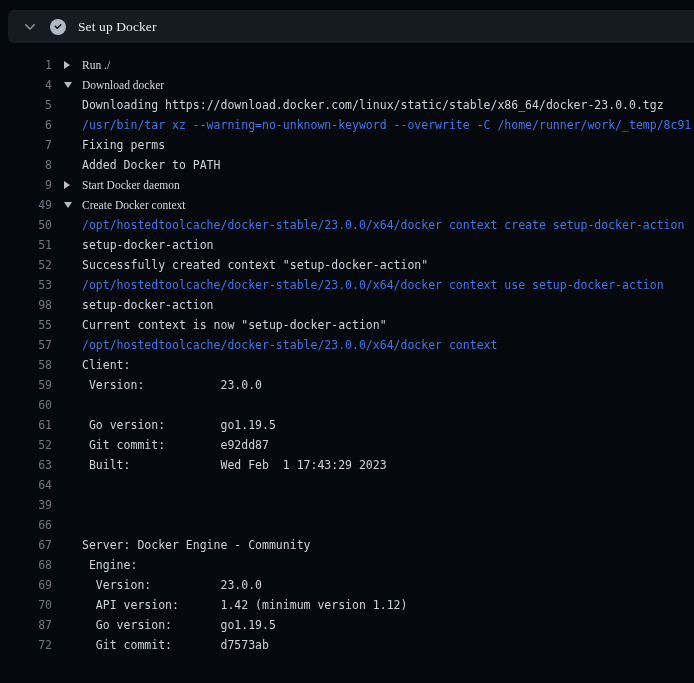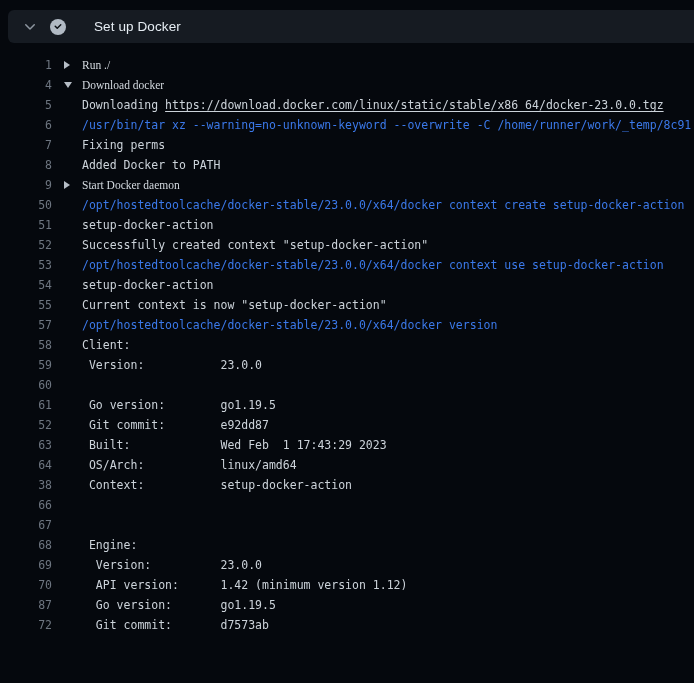--- a/index.html
+++ b/index.html
@@ -16,24 +16,25 @@
     width:700px; height:33px;
     background:#161b22;
     border-radius:6px;
     display:flex; align-items:center;
     padding-left:14px;
     cursor:pointer;
   }
   .step-header .chev { width:16px; height:16px; flex:none; display:flex; align-items:center; justify-content:center; }
   .step-header .status { width:16px; height:16px; flex:none; margin-left:12px; display:flex; align-items:center; justify-content:center; }
   .step-header .title {
-    margin-left:28px;
+    margin-left:12px;
     font-size:13.5px;
     color:#e6edf3;
     letter-spacing:.1px;
+    font-family:Liberation Serif, serif;
   }
   .log {
     position:absolute;
     top:43px; left:0; right:0; bottom:0;
     padding-top:12px;
     font-family:"DejaVu Sans Mono", monospace;
     font-size:11.5px;
     line-height:20px;
     color:#ccd3da;
     overflow:hidden;
@@ -46,21 +47,21 @@
     cursor:pointer;
   }
   .line .gutter { width:30px; flex:none; position:relative; }
   .tri { position:absolute; top:6px; left:12px; width:0; height:0; }
   .tri.right { border-left:6px solid #b6bdc6; border-top:4px solid transparent; border-bottom:4px solid transparent; top:6px; }
   .tri.down  { border-top:6px solid #b6bdc6; border-left:4px solid transparent; border-right:4px solid transparent; top:7px; }
   .line .text { white-space:pre; }
   .line.group { cursor:pointer; }
   .line.group .text { color:#d4dae0;font-family:Liberation Serif, serif; }
   .line.command .text { color:#3b79ea; }
-  .link-url { text-decoration:underline; text-underline-offset:2px; cursor:pointer; }
+  .link-url { text-underline-offset:2px; cursor:pointer; }
 </style>
 </head>
 <body>
 
 <div class="step-header">
   <span class="chev">
     <svg width="16" height="16" viewBox="0 0 16 16" aria-hidden="true">
       <path fill="#8d96a0" d="M12.78 5.22a.75.75 0 0 1 0 1.06l-4.25 4.25a.75.75 0 0 1-1.06 0L3.22 6.28a.75.75 0 0 1 1.06-1.06L8 8.94l3.72-3.72a.75.75 0 0 1 1.06 0Z"></path>
     </svg>
   </span>
@@ -75,36 +76,37 @@
 
 <div class="log">
   <div>
       <div class="line group collapsed"><span class="num">1</span><span class="gutter"><span class="tri right"></span></span><span class="text">Run ./</span></div>
       <div class="line group expanded"><span class="num">4</span><span class="gutter"><span class="tri down"></span></span><span class="text">Download docker</span></div>
       <div class="line link"><span class="num">5</span><span class="gutter"></span><span class="text"><span>Downloading </span><span class="link-url">https://download.docker.com/linux/static/stable/x86_64/docker-23.0.0.tgz</span></span></div>
       <div class="line command"><span class="num">6</span><span class="gutter"></span><span class="text">/usr/bin/tar xz --warning=no-unknown-keyword --overwrite -C /home/runner/work/_temp/8c91</span></div>
       <div class="line text"><span class="num">7</span><span class="gutter"></span><span class="text">Fixing perms</span></div>
       <div class="line text"><span class="num">8</span><span class="gutter"></span><span class="text">Added Docker to PATH</span></div>
       <div class="line group collapsed"><span class="num">9</span><span class="gutter"><span class="tri right"></span></span><span class="text">Start Docker daemon</span></div>
+      <div class="line group expanded"><span class="num">49</span><span class="gutter"><span class="tri down"></span></span><span class="text">Create Docker context</span></div>
       <div class="line command"><span class="num">50</span><span class="gutter"></span><span class="text">/opt/hostedtoolcache/docker-stable/23.0.0/x64/docker context create setup-docker-action</span></div>
       <div class="line text"><span class="num">51</span><span class="gutter"></span><span class="text">setup-docker-action</span></div>
       <div class="line text"><span class="num">52</span><span class="gutter"></span><span class="text">Successfully created context "setup-docker-action"</span></div>
       <div class="line command"><span class="num">53</span><span class="gutter"></span><span class="text">/opt/hostedtoolcache/docker-stable/23.0.0/x64/docker context use setup-docker-action</span></div>
-      <div class="line text"><span class="num">54</span><span class="gutter"></span><span class="text">setup-docker-action</span></div>
+      <div class="line text"><span class="num">98</span><span class="gutter"></span><span class="text">setup-docker-action</span></div>
       <div class="line text"><span class="num">55</span><span class="gutter"></span><span class="text">Current context is now "setup-docker-action"</span></div>
-      <div class="line command"><span class="num">57</span><span class="gutter"></span><span class="text">/opt/hostedtoolcache/docker-stable/23.0.0/x64/docker version</span></div>
+      <div class="line command"><span class="num">57</span><span class="gutter"></span><span class="text">/opt/hostedtoolcache/docker-stable/23.0.0/x64/docker context</span></div>
       <div class="line text"><span class="num">58</span><span class="gutter"></span><span class="text">Client:</span></div>
       <div class="line text"><span class="num">59</span><span class="gutter"></span><span class="text"> Version:           23.0.0</span></div>
       <div class="line text"><span class="num">60</span><span class="gutter"></span></div>
       <div class="line text"><span class="num">61</span><span class="gutter"></span><span class="text"> Go version:        go1.19.5</span></div>
       <div class="line text"><span class="num">52</span><span class="gutter"></span><span class="text"> Git commit:        e92dd87</span></div>
       <div class="line text"><span class="num">63</span><span class="gutter"></span><span class="text"> Built:             Wed Feb  1 17:43:29 2023</span></div>
-      <div class="line text"><span class="num">64</span><span class="gutter"></span><span class="text"> OS/Arch:           linux/amd64</span></div>
-      <div class="line text"><span class="num">38</span><span class="gutter"></span><span class="text"> Context:           setup-docker-action</span></div>
+      <div class="line text"><span class="num">64</span><span class="gutter"></span></div>
+      <div class="line text"><span class="num">39</span><span class="gutter"></span></div>
       <div class="line text"><span class="num">66</span><span class="gutter"></span><span class="text"></span></div>
-      <div class="line text"><span class="num">67</span><span class="gutter"></span></div>
+      <div class="line text"><span class="num">67</span><span class="gutter"></span><span class="text">Server: Docker Engine - Community</span></div>
       <div class="line text"><span class="num">68</span><span class="gutter"></span><span class="text"> Engine:</span></div>
       <div class="line text"><span class="num">69</span><span class="gutter"></span><span class="text">  Version:          23.0.0</span></div>
       <div class="line text"><span class="num">70</span><span class="gutter"></span><span class="text">  API version:      1.42 (minimum version 1.12)</span></div>
       <div class="line text"><span class="num">87</span><span class="gutter"></span><span class="text">  Go version:       go1.19.5</span></div>
       <div class="line text"><span class="num">72</span><span class="gutter"></span><span class="text">  Git commit:       d7573ab</span></div>
     </div>
 </div>
 
 </body></html>

